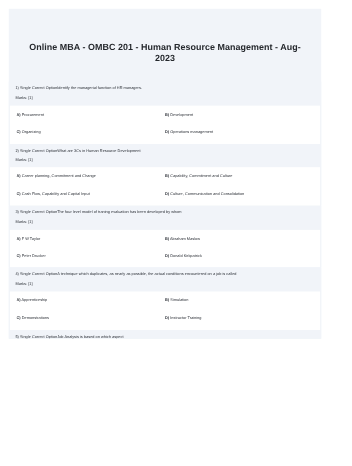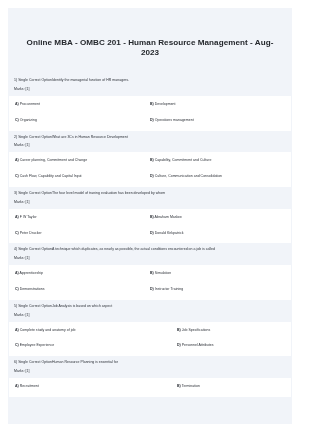--- a/index.html
+++ b/index.html
@@ -10,21 +10,21 @@
   body {
     width: 300px;
     height: 424px;
     overflow: hidden;
     font-family: "Liberation Sans", sans-serif;
     -webkit-font-smoothing: antialiased;
   }
   .page {
     position: relative;
     width: 300px;
-    height: 424px;
+    height: 308px;
     background: #ffffff;
     box-sizing: border-box;
     overflow: hidden;
   }
   .sheet {
     position: absolute;
     left: 8px;
     top: 8px;
     width: 284px;
     min-height: 416px;

